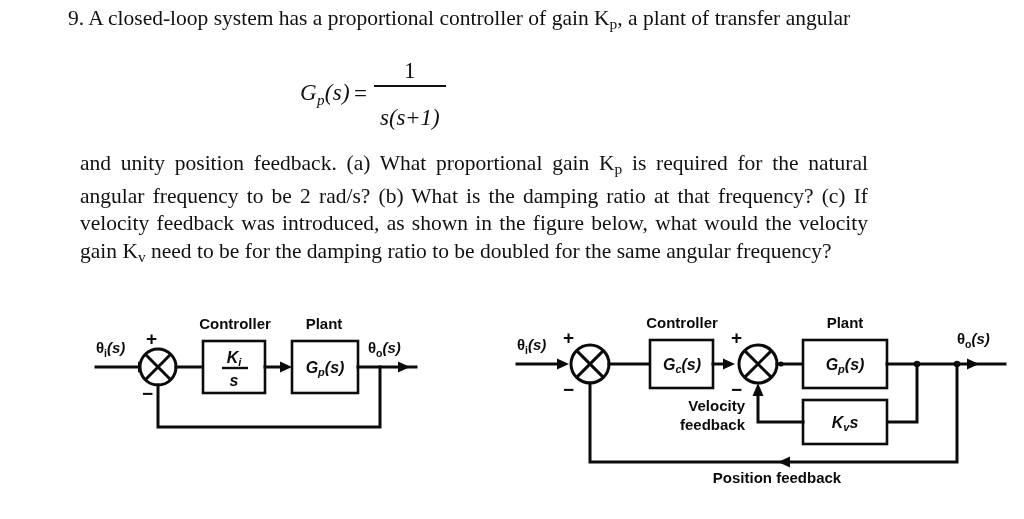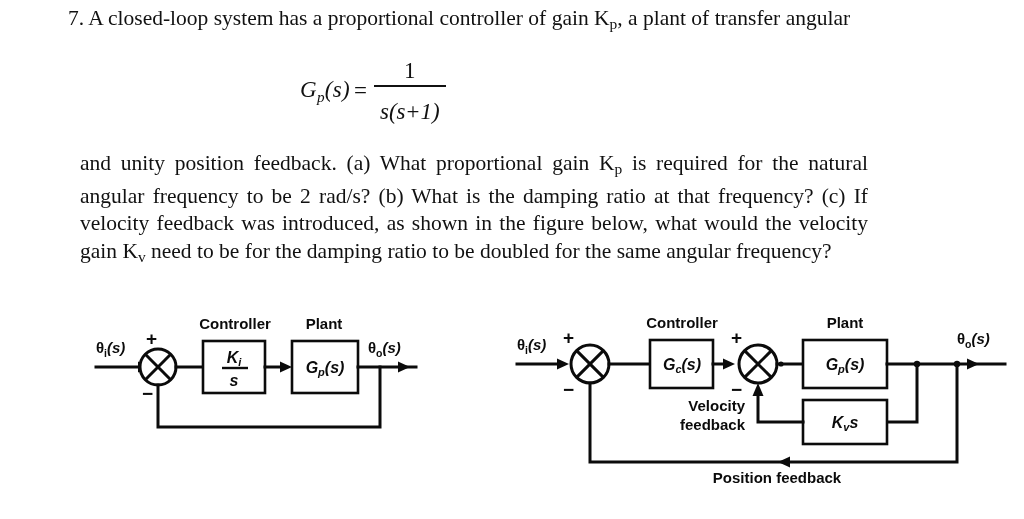--- a/index.html
+++ b/index.html
@@ -56,21 +56,21 @@
     align-items: center;
     vertical-align: middle;
     margin-left: 2px;
   }
   .frac .num { padding: 0 10px 1px 10px; font-style: normal; }
   .frac .bar {
     width: 100%;
     height: 1.6px;
     background: #111;
   }
-  .frac .den { padding: 12px 6px 0 6px; white-space: nowrap; }
+  .frac .den { padding: 18px 6px 0 6px; white-space: nowrap; }
   .frac .den .op { font-style: normal; padding: 0 1px; }
 
   
   .diagram { position: absolute; }
   .diagram svg { display: block; overflow: visible; }
   .lbl {
     font-family: "Liberation Sans", sans-serif;
     font-weight: bold;
     fill: #0b0b0b;
   }
@@ -88,21 +88,21 @@
   .sumcirc { fill: #ffffff; stroke: #0b0b0b; stroke-width: 3; }
   .sumx { stroke: #0b0b0b; stroke-width: 3; }
   .arrowhead { fill: #0b0b0b; }
   .node { fill: #0b0b0b; }
 </style>
 </head>
 <body>
 
 <div id="problem-text">
   <p class="para" style="margin:0 0 0 0;">
-    <span>7. A closed-loop system has a proportional controller of gain K</span><span class="sub">p</span><span>, a plant of transfer angular</span>
+    <span>9. A closed-loop system has a proportional controller of gain K</span><span class="sub">p</span><span>, a plant of transfer angular</span>
   </p>
 </div>
 
 <div id="equation-block">
   <span class="lhs"><span>G</span><span class="isub">p</span><span>(s)</span></span>
   <span class="eq">=</span>
   <span class="frac">
     <span class="num">1</span>
     <span class="bar"></span>
     <span class="den"><span>s(s</span><span class="op">+</span><span>1)</span></span>

